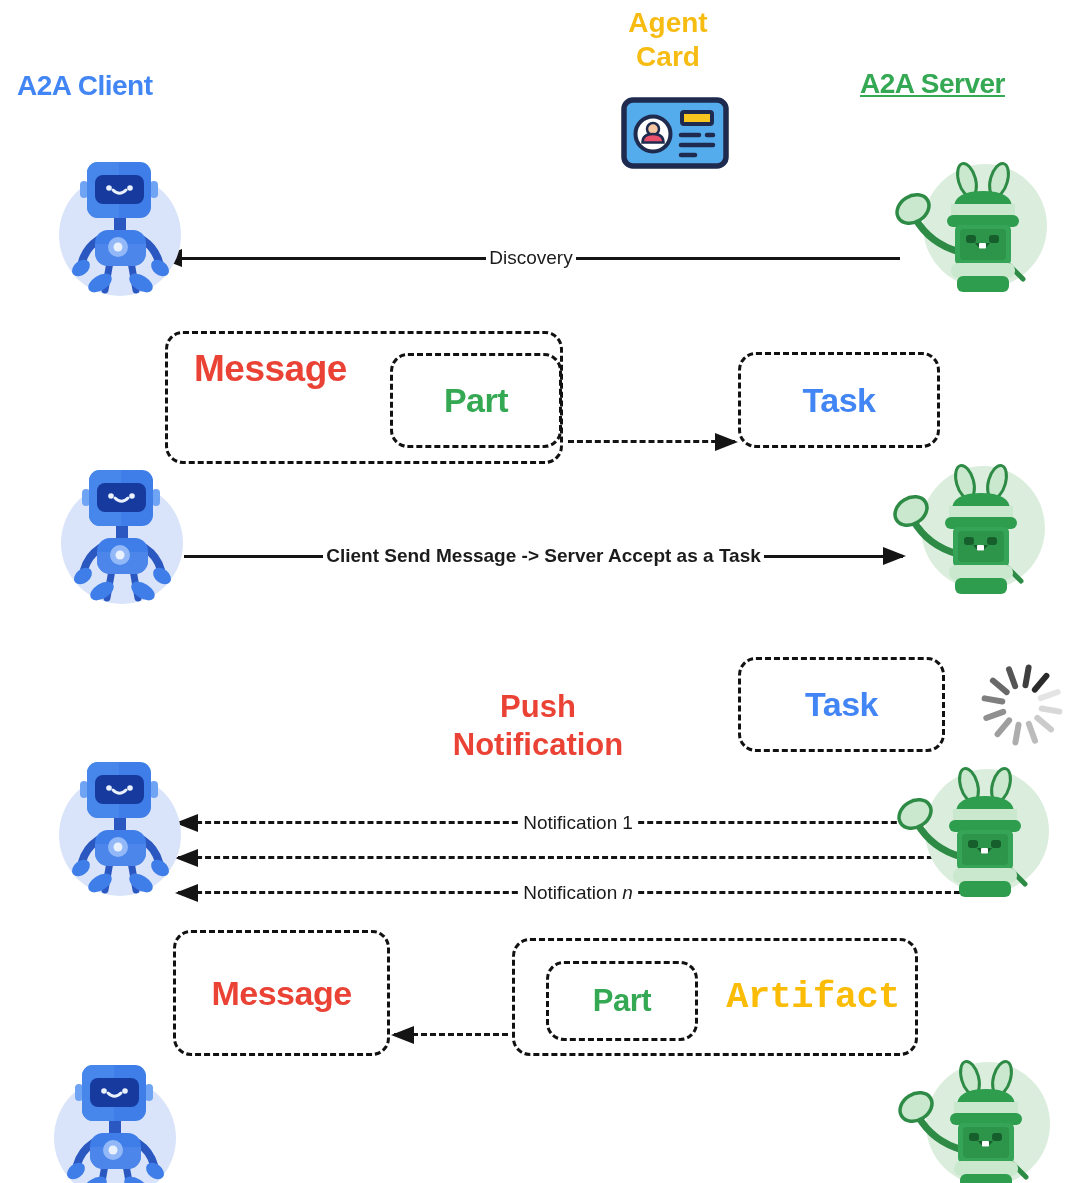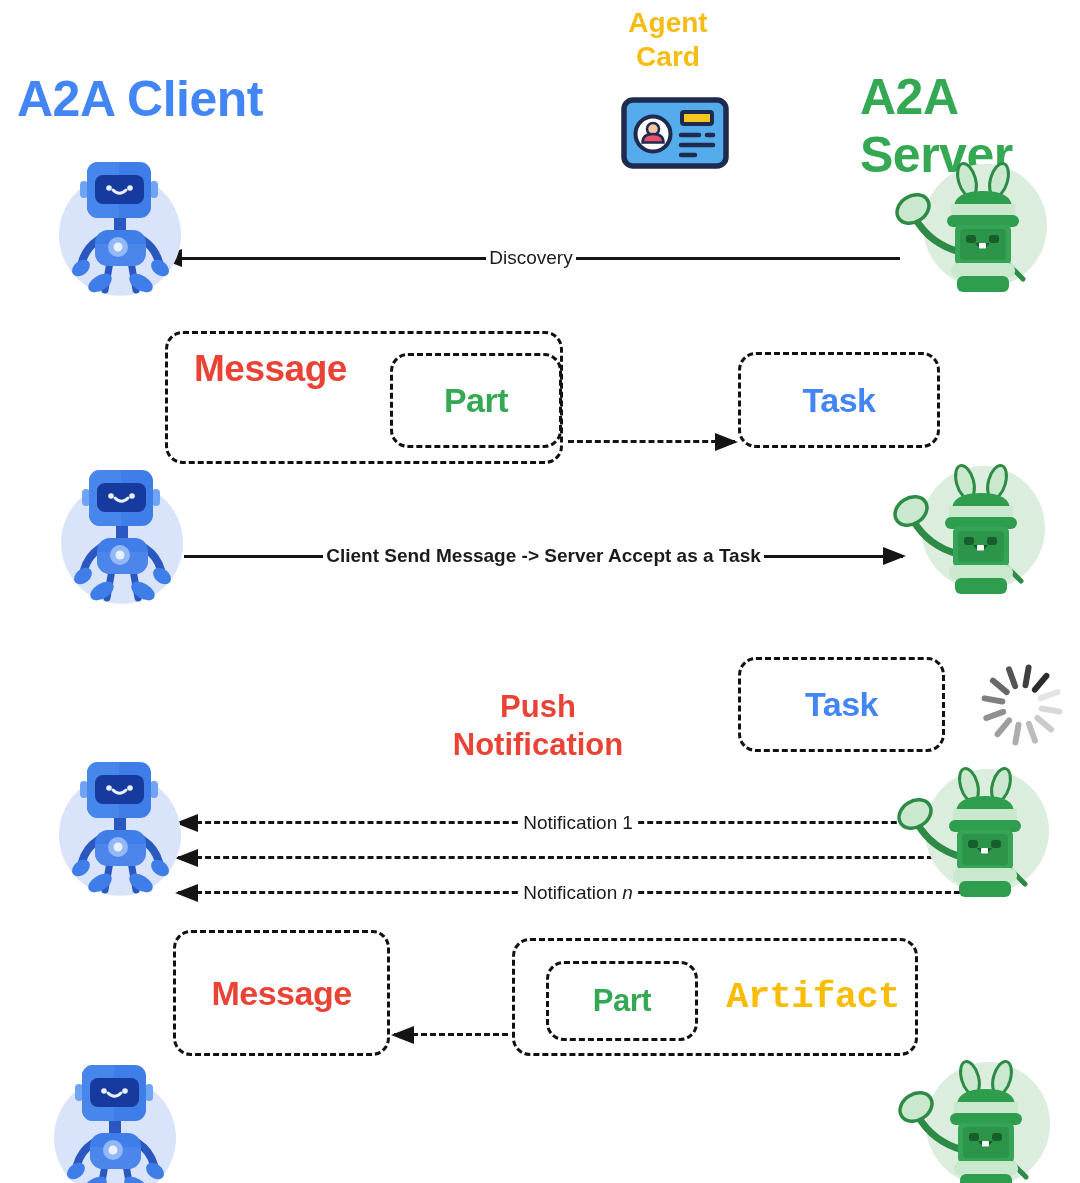--- a/index.html
+++ b/index.html
@@ -2,23 +2,23 @@
 <html><head>
 <meta charset="utf-8">
 <style>
   html,body{margin:0;padding:0;background:#ffffff;}
   #stage{
     position:relative;width:1080px;height:1183px;background:#ffffff;overflow:hidden;
     font-family:"Liberation Sans",sans-serif;
   }
   .abs{position:absolute;}
   
-  .title{font-weight:700;font-size:50px;letter-spacing:-0.5px;}
+  .title{font-weight:700;font-size:28px;letter-spacing:-0.5px;}
   .title.blue{color:#4285F4;}
-  .title.green{color:#34A853;}
+  .title.green{color:#34A853;text-decoration:underline;}
   .agent-card-label{font-weight:700;font-size:28px;line-height:34px;color:#F7BC12;text-align:center;}
   
   .dbox{position:absolute;border:3px dashed #111;border-radius:18px;box-sizing:border-box;background:transparent;}
   .box-word{font-weight:700;letter-spacing:-0.5px;white-space:nowrap;}
   .red{color:#EA4335;} .greentx{color:#34A853;} .bluetx:
   {color:#4285F4;}
   .bluetx{color:#4285F4;} .yellowtx{color:#FBBC05;}
   .center-label{position:absolute;inset:0;display:flex;align-items:center;justify-content:center;}
   
   .arrow{position:absolute;height:26px;z-index:1;margin-top:40px;}

